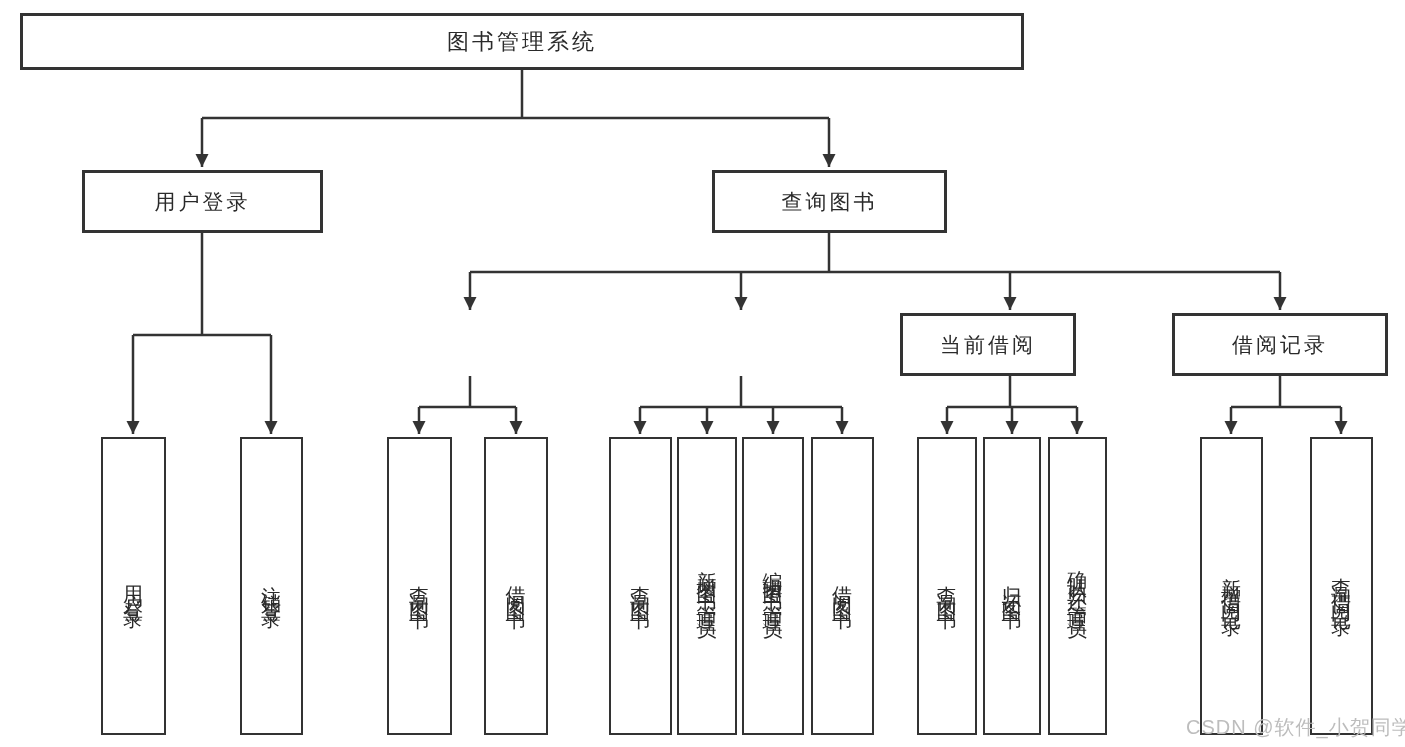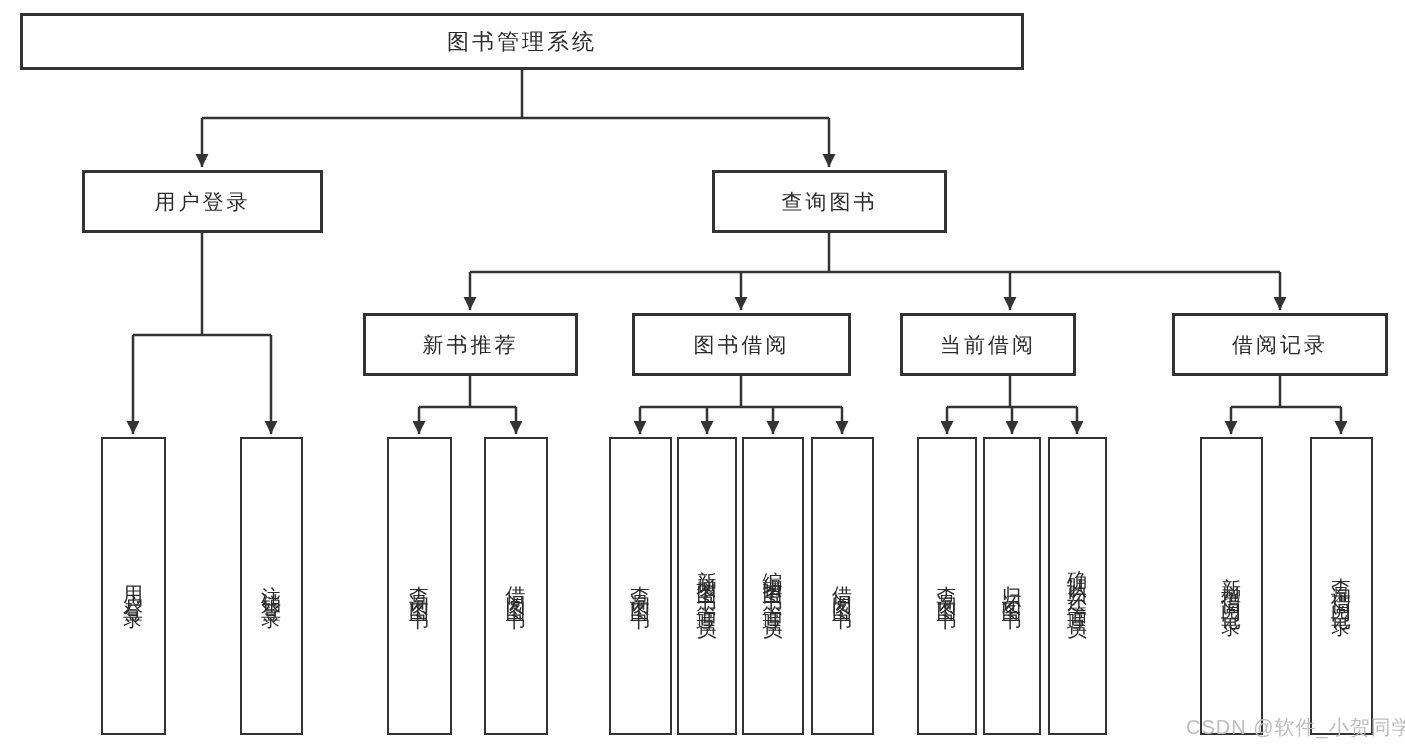--- a/index.html
+++ b/index.html
@@ -110,22 +110,20 @@
     <path class="ln" d="M1280,376 V407 M1231,407 H1341"></path>
     <path class="ln" d="M1231,407 V434" marker-end="url(#arr)"></path>
     <path class="ln" d="M1341,407 V434" marker-end="url(#arr)"></path>
   </svg>
 
   <div class="hnode root" style="left:20px; top:13px; width:1004px; height:57px;">图书管理系统</div>
 
   <div class="hnode" style="left:82px; top:170px; width:241px; height:63px;">用户登录</div>
   <div class="hnode" style="left:712px; top:170px; width:235px; height:63px;">查询图书</div>
 
-  <div class="hnode" style="left:363px; top:313px; width:215px; height:63px;">新书推荐</div>
-  <div class="hnode" style="left:632px; top:313px; width:219px; height:63px;">图书借阅</div>
   <div class="hnode" style="left:900px; top:313px; width:176px; height:63px;">当前借阅</div>
   <div class="hnode" style="left:1172px; top:313px; width:216px; height:63px;">借阅记录</div>
 
   <div class="vnode" style="left:101px; width:65px;">用户登录</div>
   <div class="vnode" style="left:240px; width:63px;">注销登录</div>
 
   <div class="vnode" style="left:387px; width:65px;">查询图书</div>
   <div class="vnode" style="left:484px; width:64px;">借阅图书</div>
 
   <div class="vnode" style="left:609px; width:63px;">查询图书</div>

